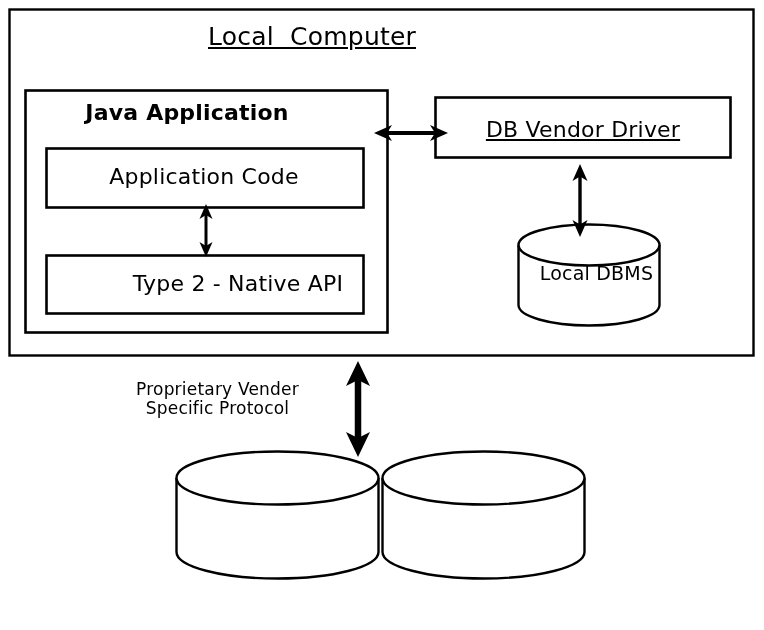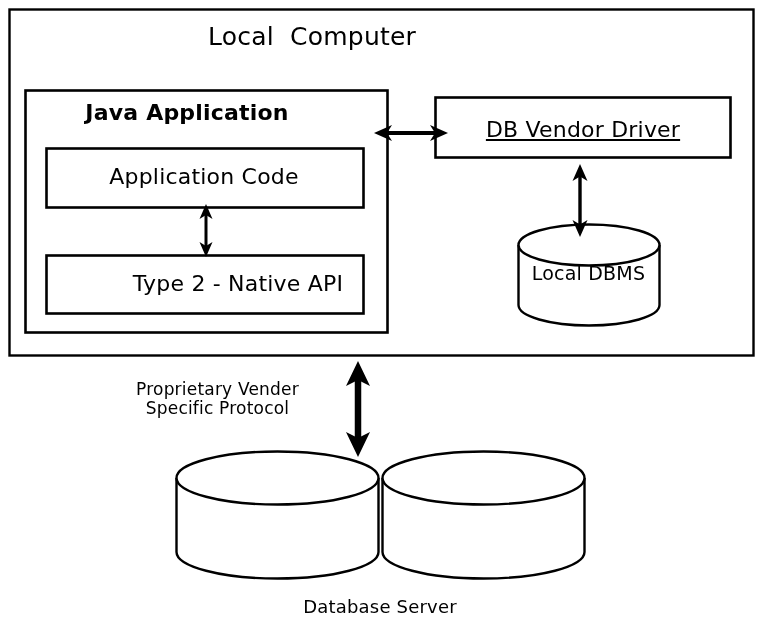--- a/index.html
+++ b/index.html
@@ -28,20 +28,21 @@
     color: #000000;
     text-align: center;
     line-height: 1.05;
     letter-spacing: 0.2px;
     white-space: pre;
     font-family: "DejaVu Sans", sans-serif;
   }
   .lbl-outer-title {
     left: 0; top: 24px; width: 624px;
     font-size: 25px;
+    text-decoration: underline;
   }
   .lbl-java-app {
     left: 25px; top: 101px; width: 324px;
     font-size: 22px;
     font-weight: bold;
   }
   .lbl-app-code {
     left: 45px; top: 165px; width: 318px;
     font-size: 22px;
   }
@@ -51,20 +52,21 @@
     margin-left: 33px;
   }
   .lbl-db-driver {
     left: 435px; top: 118px; width: 296px;
     font-size: 22px;
     text-decoration: underline;
   }
   .lbl-local-dbms {
     left: 518px; top: 264px; width: 141px;
     font-size: 19px;
+    padding-left: 8px;
   }
   .lbl-proto {
     left: 95px; top: 370px; width: 245px;
     font-size: 17px;
     line-height: 1.12;
     margin-top: 10px;
   }
   .lbl-netcomm {
     left: 405px; top: 370px; width: 225px;
     font-size: 17px;
@@ -141,15 +143,14 @@
   <div class="lbl lbl-native-api">Type 2 - Native API</div>
 
   <div class="lbl lbl-db-driver">DB Vendor Driver</div>
 
   <div class="lbl lbl-local-dbms">Local DBMS</div>
 
   <div class="lbl lbl-proto">Proprietary Vender
 Specific Protocol</div>
 
 
-  <div class="lbl lbl-db-server">Database Server</div>
 
 </div>
 
 </body></html>

